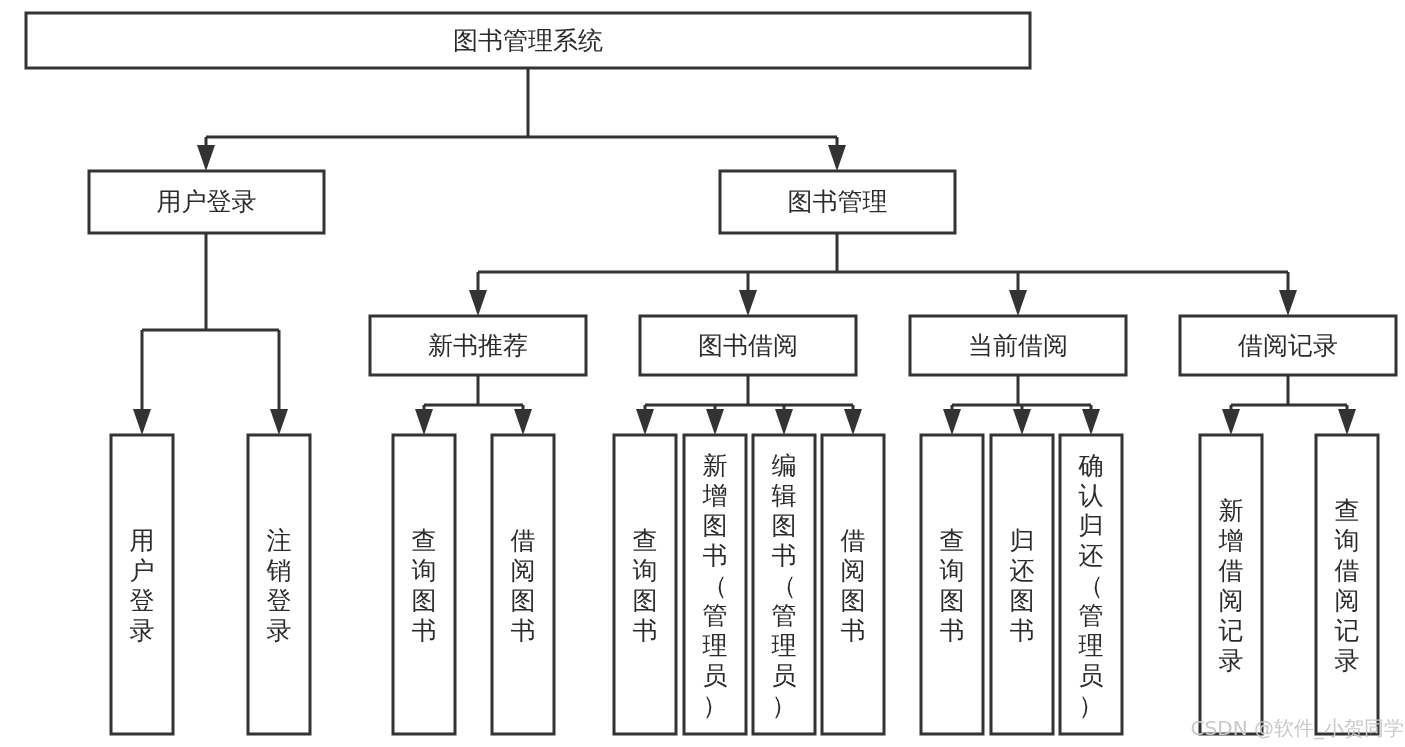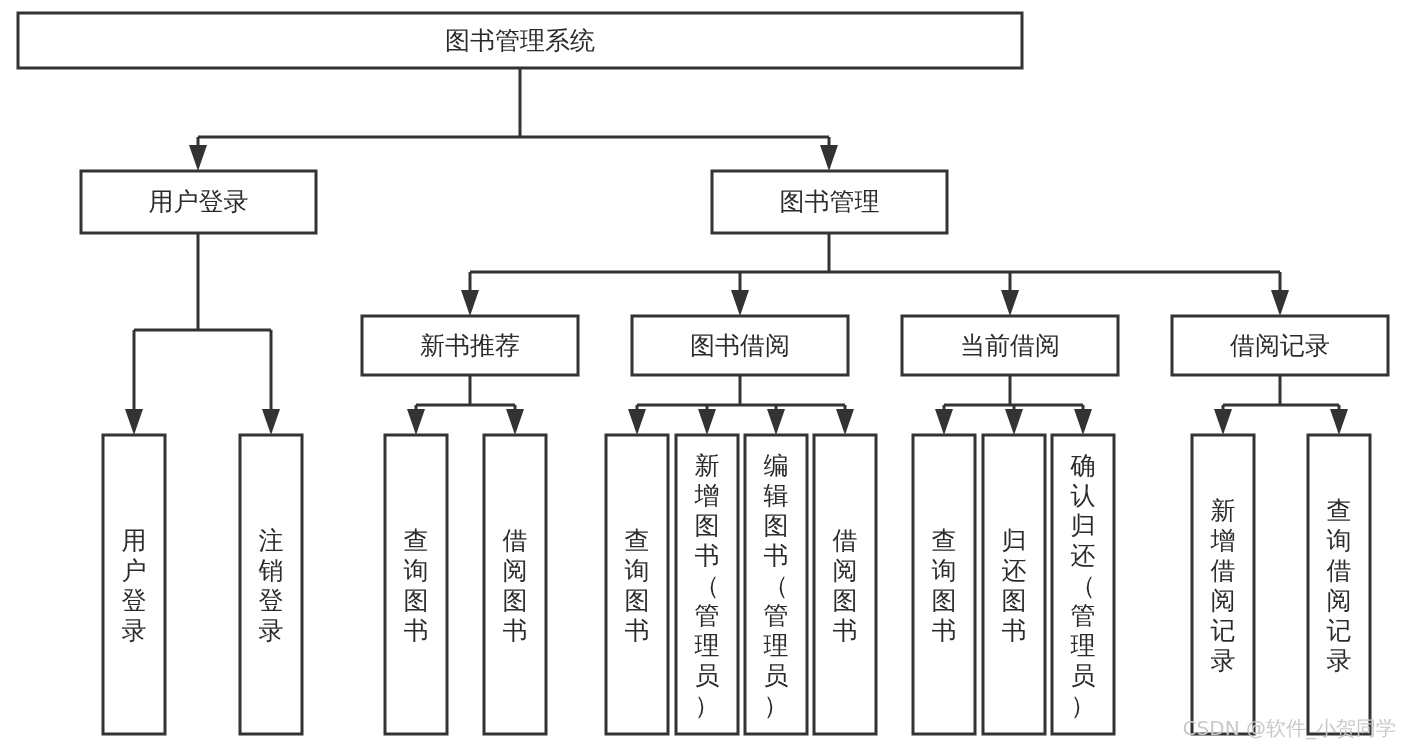--- a/index.html
+++ b/index.html
@@ -10,21 +10,21 @@
   }
   body {
     width: 1405px;
     height: 747px;
     position: relative;
     font-family: "DejaVu Sans", "Liberation Sans", sans-serif;
     overflow: hidden;
   }
   #diagram-root {
     position: absolute;
-    left: 0;
+    left: 8px;
     top: 0;
     width: 1221px;
     height: 747px;
   }
   svg.diagram-canvas {
     display: block;
     width: 1405px;
     height: 747px;
   }
   .node-box {

